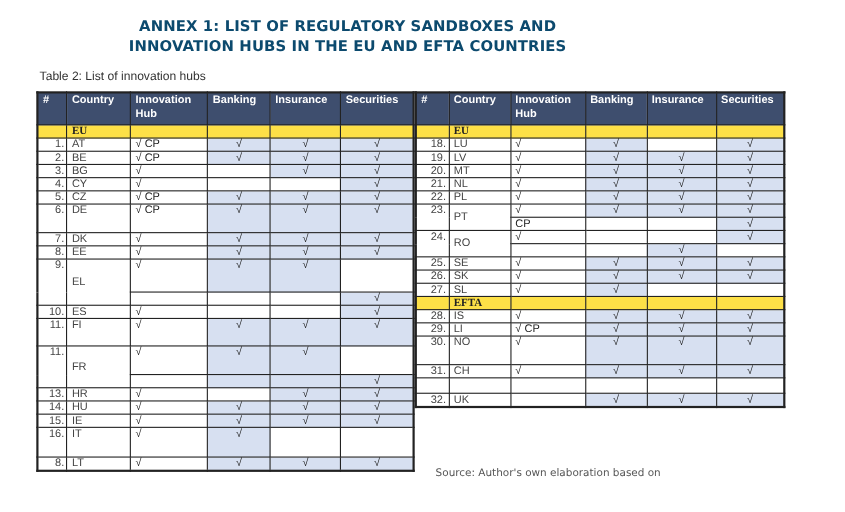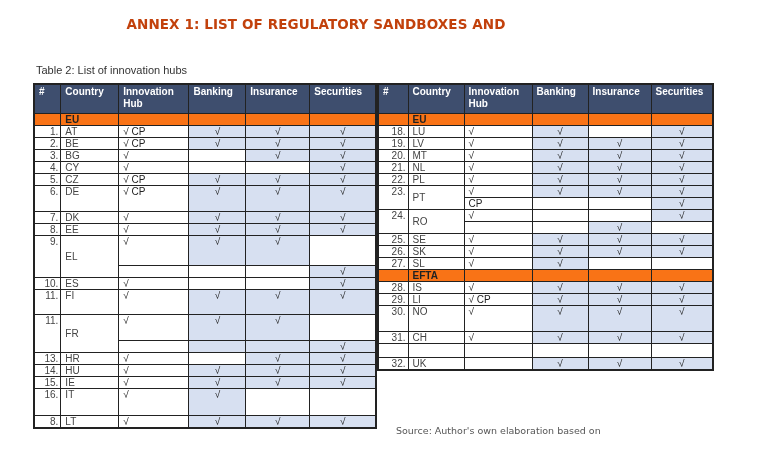--- a/index.html
+++ b/index.html
@@ -1,34 +1,35 @@
 <!DOCTYPE html>
 <html><head>
 <meta charset="utf-8">
 <style>
   html, body { margin:0; padding:0; background:#ffffff; }
   body { width:768px; height:465px; position:relative; overflow:hidden; font-family:"Liberation Sans", sans-serif; }
-  .title { position:absolute; left:0; width:632px; top:15px; text-align:center; color:#c2410c; font-family:"DejaVu Sans", sans-serif; font-weight:bold; font-size:13.5px; line-height:18px; letter-spacing:0.1px; }
+  .title { position:absolute; left:0; width:632px; top:15px; text-align:center; color:#0c4a6e; font-family:"DejaVu Sans", sans-serif; font-weight:bold; font-size:13.5px; line-height:18px; letter-spacing:0.1px; }
   .caption { position:absolute; left:36px; top:64px; font-size:11px; color:#333; }
   .tbl { position:absolute; border-collapse:collapse; table-layout:fixed; font-size:10px; color:#444; border:2px solid #222; }
   .tbl th { background:#3e4e6e; color:#ffffff; font-weight:bold; font-size:10px; text-align:left; vertical-align:top; padding:1px 4px; border:1px solid #222; line-height:12px; height:26px; }
   .tbl td { border:1px solid #222; padding:0 4px; height:11px; line-height:11px; vertical-align:top; background:#fff; }
   .tbl td.num { text-align:right; padding-right:2px; }
   .tbl td.ck { text-align:center; color:#222; }
   .tbl td.blue { background:#d7e0f1; }
-  .tbl tr.sec td { background:#f97316; font-weight:bold; color:#222; }
+  .tbl tr.sec td { background:#fde047; font-weight:bold; color:#222;font-family:Liberation Serif, serif; }
   .hub { color:#222; font-weight:normal; }
   .country-low { padding-top:6px; }
   .source { position:absolute; left:396px; top:425px; font-size:9.5px; color:#555; line-height:12px; font-family:"DejaVu Sans", sans-serif; }
 </style>
 </head>
 <body>
 
 <div class="title">
   <div>ANNEX 1: LIST OF REGULATORY SANDBOXES AND</div>
+  <div>INNOVATION HUBS IN THE EU AND EFTA COUNTRIES</div>
 </div>
 <div class="caption">Table 2: List of innovation hubs</div>
 
 <table class="tbl" id="tblL" style="left:33px; top:83px; width:344px;">
   <colgroup>
       <col style="width:26px">
       <col style="width:56px">
       <col style="width:68px">
       <col style="width:55px">
       <col style="width:62px">

